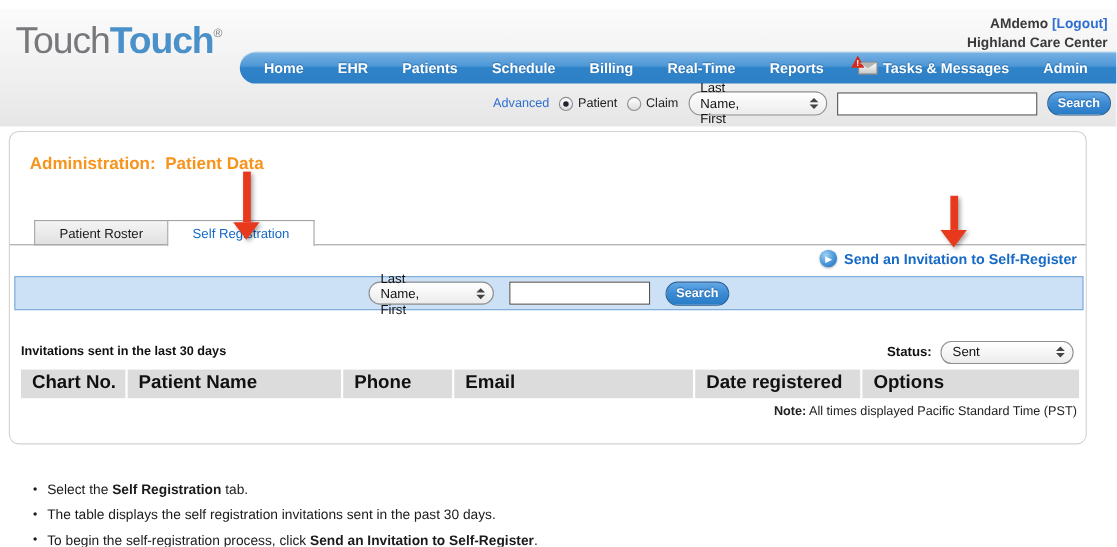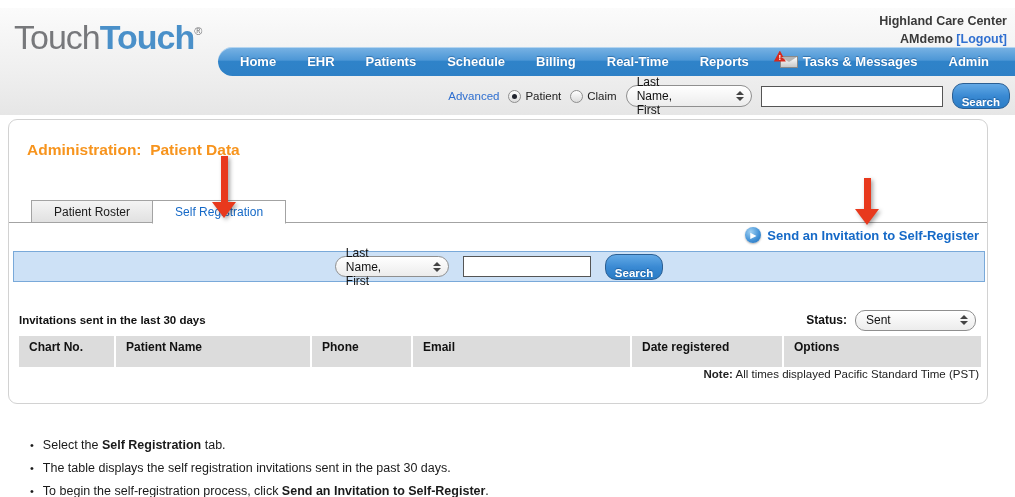--- a/index.html
+++ b/index.html
@@ -35,21 +35,21 @@
   .radio { position:relative; width:13px; height:13px; border-radius:50%; border:1px solid #8f8f8f; background:linear-gradient(#ffffff,#dcdcdc); display:inline-block; }
   .radio.checked::after { content:""; position:absolute; left:3px; top:3px; width:5px; height:5px; border-radius:50%; background:#20242e; }
 
   .mac-select { display:flex; align-items:center; justify-content:space-between; height:22px; background:linear-gradient(#ffffff,#ececec); border:1px solid #8f8f8f; border-radius:11px; padding:0 7px 0 10px; font-size:12px; color:#111; cursor:pointer;gap:44px; }
   .stepper { display:flex; flex-direction:column; gap:2px; margin-left:8px; }
   .stepper i { width:0; height:0; border-left:4px solid transparent; border-right:4px solid transparent; }
   .stepper i.up { border-bottom:4px solid #444; }
   .stepper i.dn { border-top:4px solid #444; }
 
   .text-input { height:21px; border:1px solid #555; background:#fff; font-size:12px; padding:0 4px; font-family:"Liberation Sans",sans-serif; }
-  .btn-search { height:22px; padding:12px 9px; background:linear-gradient(180deg,#63a9e6 0%,#3a8ad3 50%,#2a7cc6 100%); border:1px solid #2b5f93; border-radius:11px; color:#fff; font-weight:bold; font-size:11.5px; text-shadow:0 -1px 1px rgba(0,50,110,.5); cursor:pointer; font-family:"Liberation Sans",sans-serif; }
+  .btn-search { height:22px; padding:4px 9px; background:linear-gradient(180deg,#63a9e6 0%,#3a8ad3 50%,#2a7cc6 100%); border:1px solid #2b5f93; border-radius:11px; color:#fff; font-weight:bold; font-size:11.5px; text-shadow:0 -1px 1px rgba(0,50,110,.5); cursor:pointer; font-family:"Liberation Sans",sans-serif; }
 
   
   .panel { position:relative; margin:4px 27px 0 8px; width:980px; height:285px; background:#fff; border:1px solid #d2d2d2; border-radius:9px; }
 
   .page-title { position:absolute; left:18px; top:21px; font-size:15.5px; font-weight:bold; color:#f7941d; white-space:pre; }
 
   .tab-line { position:absolute; left:0; right:0; top:102px; border-bottom:1px solid #a3a3a3; }
   .tabs { position:absolute; left:22px; top:80px; display:flex; height:23px; z-index:2; }
   .tab { height:23px; display:flex; align-items:center; justify-content:center; padding:0 22px; font-size:12px; font-weight:normal; border:1px solid #a3a3a3; cursor:pointer; }
   .tab.inactive { background:linear-gradient(#f4f4f4,#e1e1e1); color:#1b1b1b; border-right:none; }
@@ -71,21 +71,21 @@
   .filter-bar .mac-select { width:114px; height:21px; }
   .filter-bar .text-input { width:128px; }
 
   .status-row { position:absolute; left:10px; right:11px; top:189px; height:22px; display:flex; align-items:center; justify-content:space-between; }
   .list-caption { font-size:11.5px; font-weight:bold; color:#111; }
   .status-group { display:flex; align-items:center; gap:8px; }
   .status-label { font-size:12px; font-weight:bold; color:#111; }
   .status-group .mac-select { width:121px; height:21px; border-radius:10px; }
 
   .table-header { position:absolute; left:10px; right:6px; top:216px; display:flex; gap:2px; }
-  .th { background:#dcdcdc; height:31px; line-height:23px; font-size:12px; font-weight:bold; color:#111; padding-left:10px; white-space:nowrap; overflow:hidden; }
+  .th { background:#dcdcdc; height:26px; line-height:23px; font-size:17px; font-weight:bold; color:#111; padding-left:10px; white-space:nowrap; overflow:hidden; }
   .th-chart { width:95px; } .th-name { width:194px; } .th-phone { width:99px; } .th-email { width:217px; }
   .th-sent { width:149px; } .th-reg { width:150px; } .th-opts { flex:1; }
 
   .note-row { position:absolute; right:8px; top:248px; font-size:11.5px; color:#222; }
   .note-bold { font-weight:bold; }
 
   
   .bullets { margin:34px 0 0 30px; }
   .bullet-item { display:flex; font-size:12.5px; color:#1a1a1a; margin-bottom:8px; line-height:15px; }
   .bullet-dot { margin-right:9px; font-size:11px; }
@@ -95,22 +95,22 @@
 <body>
 
 <div class="top-strip"></div>
 
 <div class="header">
   <div class="logo">
     <div class="logo-line1"><span class="logo-medi">Touch</span><span class="logo-touch">Touch</span><span class="logo-reg">®</span></div>
   </div>
 
   <div class="user-info">
+    <div><span>AMdemo</span> <span class="logout-link">[Logout]</span></div>
     <div>Highland Care Center</div>
-    <div><span>AMdemo</span> <span class="logout-link">[Logout]</span></div>
   </div>
 
   <div class="navbar">
     <span class="nav-item">Home</span>
     <span class="nav-item">EHR</span>
     <span class="nav-item">Patients</span>
     <span class="nav-item">Schedule</span>
     <span class="nav-item">Billing</span>
     <span class="nav-item">Real-Time</span>
     <span class="nav-item">Reports</span>

